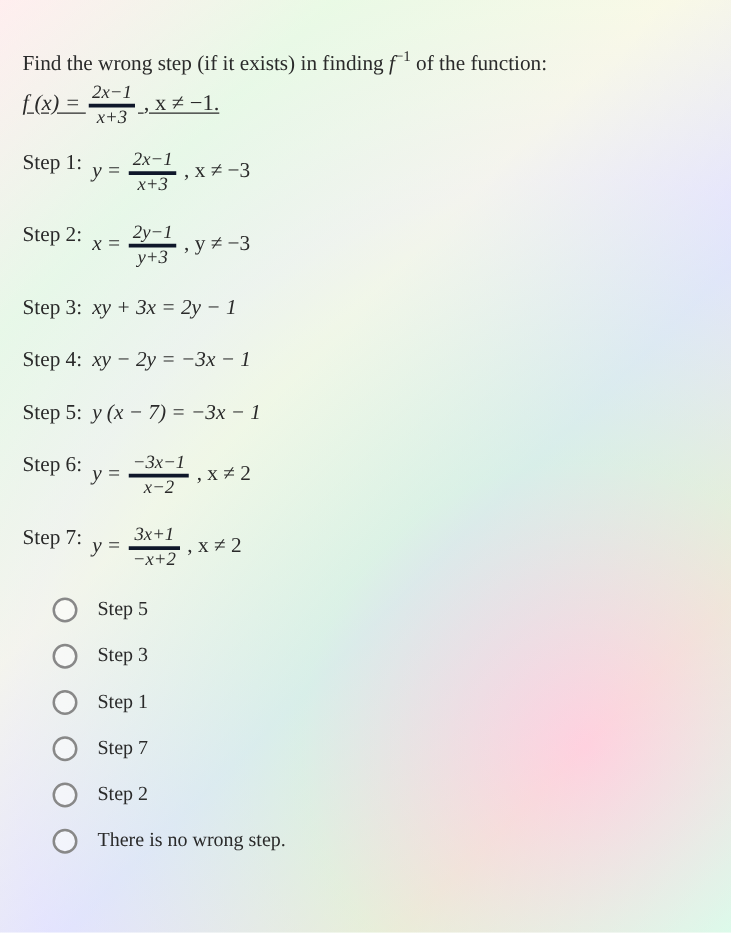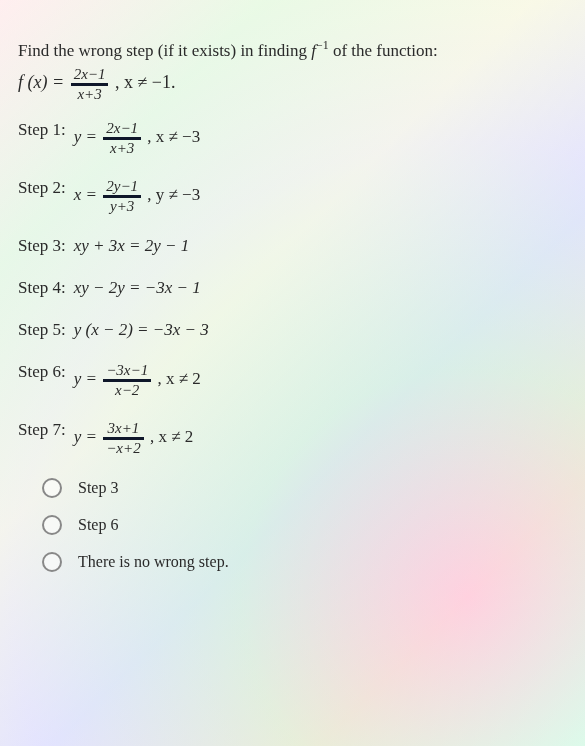--- a/index.html
+++ b/index.html
@@ -17,21 +17,21 @@
       radial-gradient(circle at 80% 80%, 
       rgba(255,150,200,0.4) 0%, 
       rgba(150,255,150,0.3) 30%,
       rgba(200,200,255,0.3) 60%,
       rgba(255,255,180,0.3) 100%);
     padding: 12px 18px;
     color: #2a2a2a;
     overflow: hidden;
   }
   .question { font-size: 17px; line-height: 1.4; margin-bottom: 4px; margin-top: 25px; }
-  .func-def { font-size: 18px; margin-bottom: 18px; }
+  .func-def { font-size: 18px; margin-bottom: 18px; text-decoration: underline; }
   .step { font-size: 17px; margin-bottom: 22px; display: flex; align-items: flex-start; gap: 8px; }
   .step-label { display: inline-block; }
   .math { font-style: italic; font-family: Georgia, serif; }
   .frac { display: inline-block; vertical-align: middle; text-align: center; font-size: 15px; margin: 0 2px; }
   .frac .num { display: block; border-bottom: 3px solid #0f172a; padding: 0 3px; line-height: 1.1; }
   .frac .den { display: block; padding: 0 3px; line-height: 1.1; }
   .sup { font-size: 0.7em; vertical-align: super; }
   .options { margin-top: 8px; margin-left: 24px; }
   .option { display: flex; align-items: center; gap: 16px; margin-bottom: 17px; font-size: 16px; }
   .radio {
@@ -85,21 +85,21 @@
   <span class="math">xy + 3x = 2y − 1</span>
 </div>
 
 <div class="step">
   <span class="step-label">Step 4:</span>
   <span class="math">xy − 2y = −3x − 1</span>
 </div>
 
 <div class="step">
   <span class="step-label">Step 5:</span>
-  <span class="math">y (x − 2) = −3x − 3</span>
+  <span class="math">y (x − 7) = −3x − 1</span>
 </div>
 
 <div class="step">
   <span class="step-label">Step 6:</span>
   <span class="math">
     <span>y = </span>
     <span class="frac">
       <span class="num">−3x−1</span>
       <span class="den">x−2</span>
     </span>
@@ -115,23 +115,35 @@
       <span class="num">3x+1</span>
       <span class="den">−x+2</span>
     </span>
     <span class="ne">, x ≠ 2</span>
   </span>
 </div>
 
 <div class="options">
   <div class="option">
     <div class="radio"></div>
+    <span>Step 5</span>
+  </div>
+  <div class="option">
+    <div class="radio"></div>
     <span>Step 3</span>
   </div>
   <div class="option">
     <div class="radio"></div>
-    <span>Step 6</span>
+    <span>Step 1</span>
+  </div>
+  <div class="option">
+    <div class="radio"></div>
+    <span>Step 7</span>
+  </div>
+  <div class="option">
+    <div class="radio"></div>
+    <span>Step 2</span>
   </div>
   <div class="option">
     <div class="radio"></div>
     <span>There is no wrong step.</span>
   </div>
 </div>
 
 </body></html>

